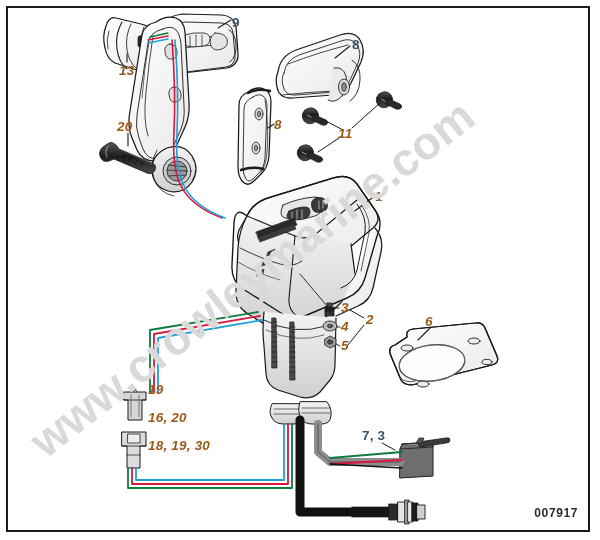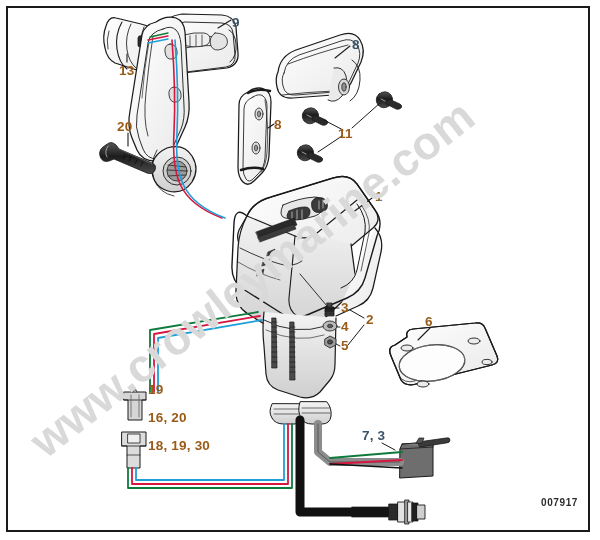--- a/index.html
+++ b/index.html
@@ -4,25 +4,25 @@
 <style>
   html,body{margin:0;padding:0;background:#ffffff;}
   body{width:600px;height:540px;overflow:hidden;
        font-family:"Liberation Sans", sans-serif;}
   #stage{position:relative;width:600px;height:540px;background:#fff;}
   #frame{position:absolute;left:6px;top:6px;width:584px;height:526px;
          border:2px solid #1a1a1a;box-sizing:border-box;background:#fff;}
   svg.layer{position:absolute;left:0;top:0;width:600px;height:540px;}
   .callout{position:absolute;font-size:13.5px;font-weight:700;
            letter-spacing:.2px;white-space:nowrap;line-height:1;}
-  .c-orange{color:#9a5b18;}
+  .c-orange{color:#9a5b18;font-style:italic;}
   .c-blue{color:#3b5266;}
   .c-mixed{background:linear-gradient(90deg,#9a5b18 0 52%,#5b7fa6 52% 100%);
            -webkit-background-clip:text;background-clip:text;color:transparent;}
-  #diagram-id{position:absolute;right:22px;bottom:32px;font-size:10px;
+  #diagram-id{position:absolute;right:22px;bottom:20px;font-size:12px;
               font-weight:700;color:#2b2b2b;letter-spacing:.6px;}
   #watermark{position:absolute;left:0;top:0;width:600px;height:540px;
              pointer-events:none;}
   #watermark span{position:absolute;left:36px;top:420px;
       font-size:46px;font-weight:700;color:#d9d9d9;white-space:nowrap;
       transform:rotate(-38deg);transform-origin:0 50%;
       font-family:"Liberation Sans", sans-serif;}
 </style>
 </head>
 <body>

